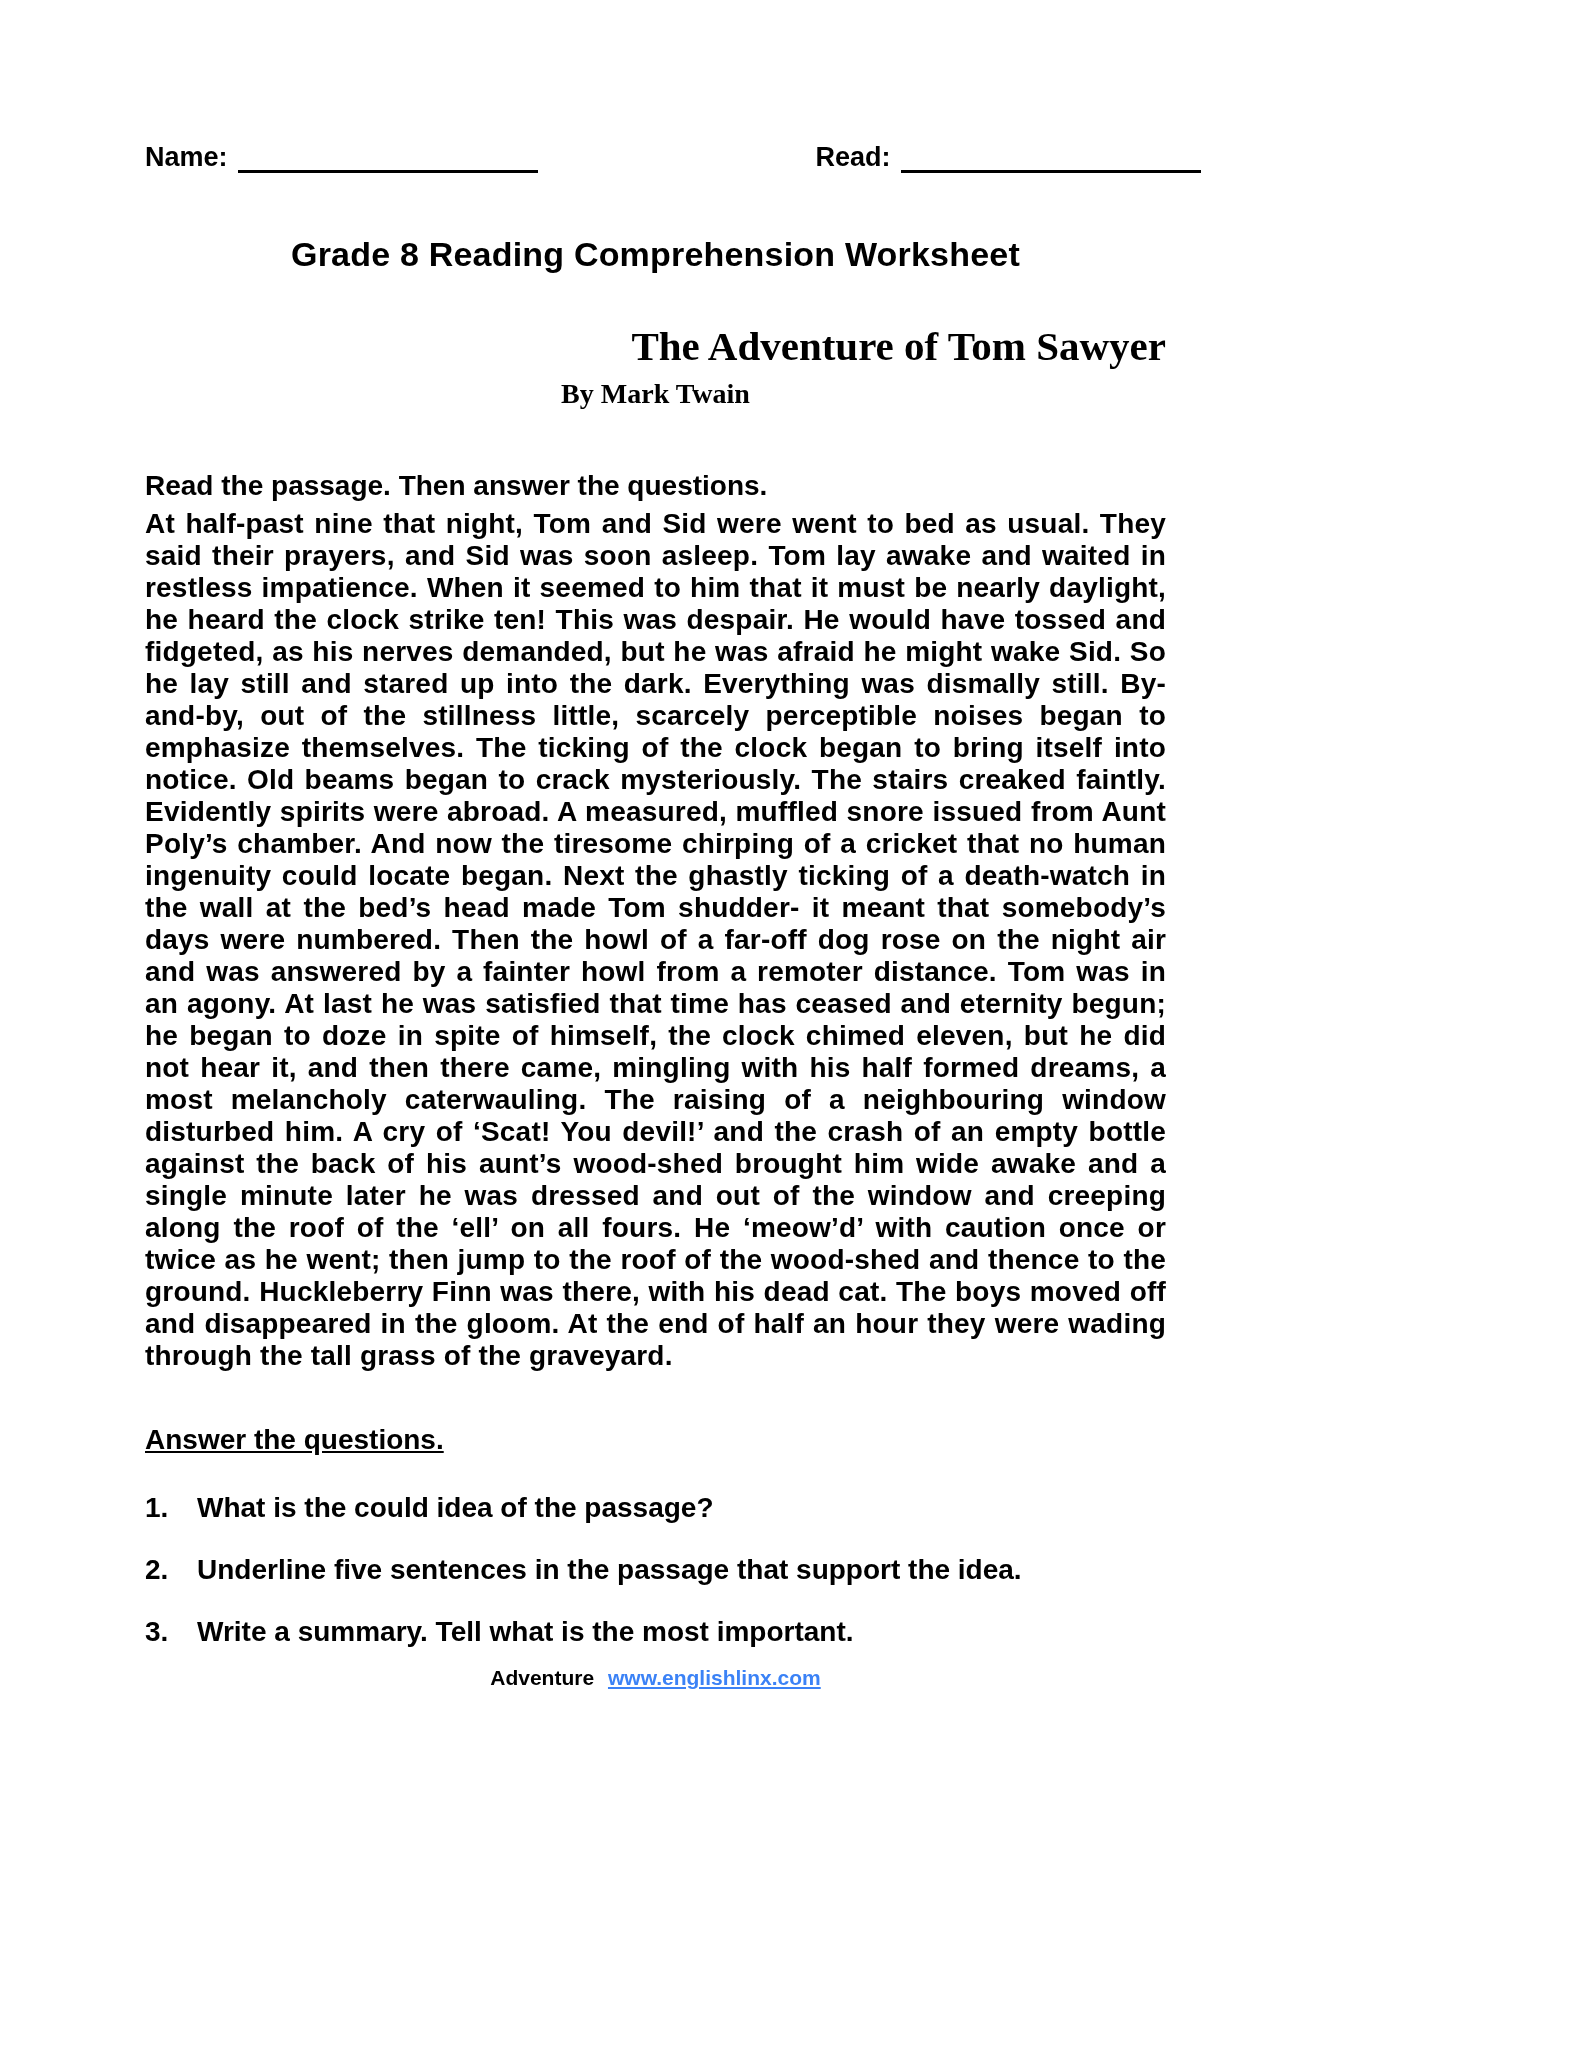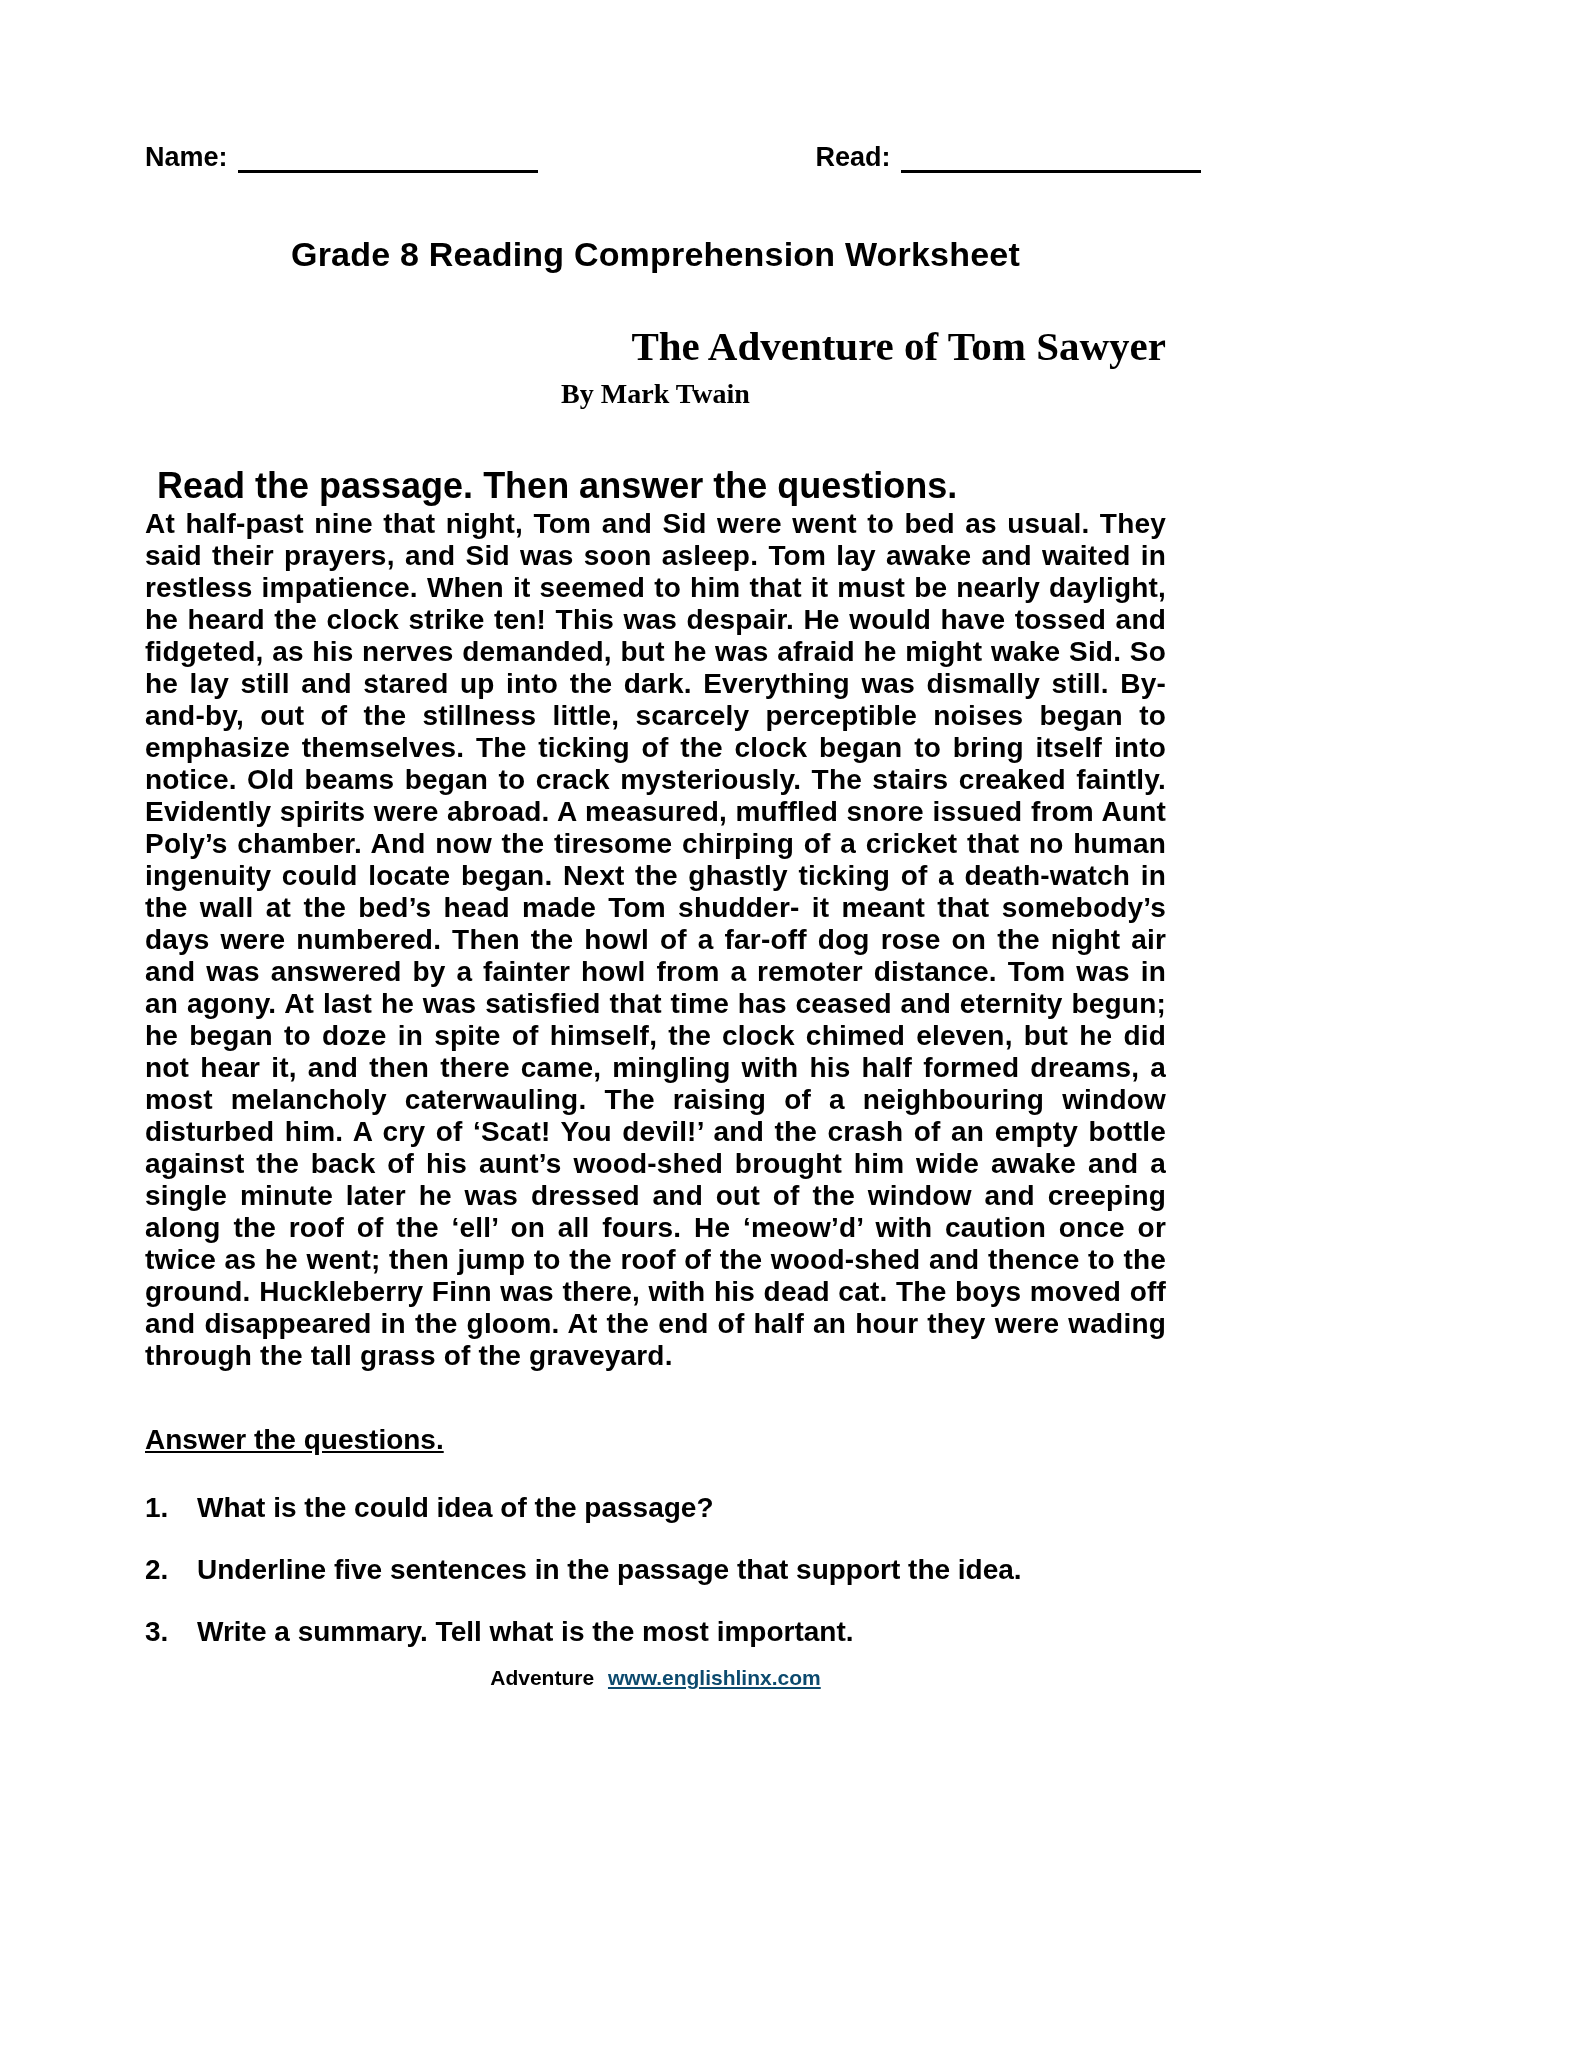--- a/index.html
+++ b/index.html
@@ -50,22 +50,22 @@
     text-align: center;
     font-family: "Liberation Serif", serif;
     font-size: 28px;
     font-weight: bold;
     margin: 8px 0 0 0;
   }
 
   
   .instructions {
     font-weight: bold;
-    font-size: 36px;
-    margin: 56px 0 0 12px;
+    font-size: 28px;
+    margin: 56px 0 0 0;
     line-height: 40px;
   }
   .passage {
     font-weight: bold;
     font-size: 28px;
     line-height: 32px;
     text-align: justify;
     letter-spacing: 0.2px;
     margin: 2px 0 0 0;
   }
@@ -89,21 +89,21 @@
   .qtext { flex: 1; }
 
   
   .footer {
     text-align: center;
     font-weight: bold;
     font-size: 21px;
     margin-top: 16px;
   }
   .footer .copyright-link {
-    color: #0c4a6e;
+    color: #3b82f6;
     text-decoration: underline;
     margin-left: 8px;
     cursor: pointer;
   }
 </style>
 </head>
 <body>
 
 <div class="page">
 

